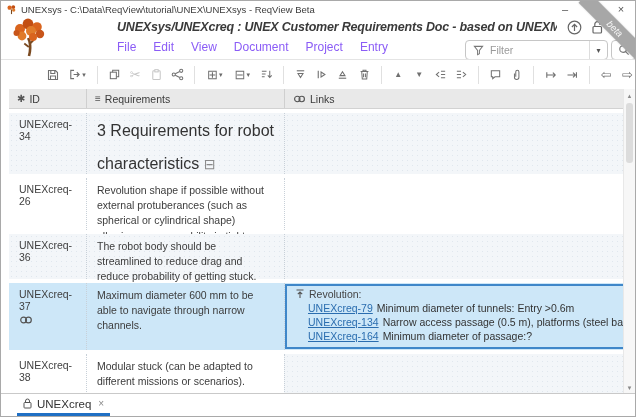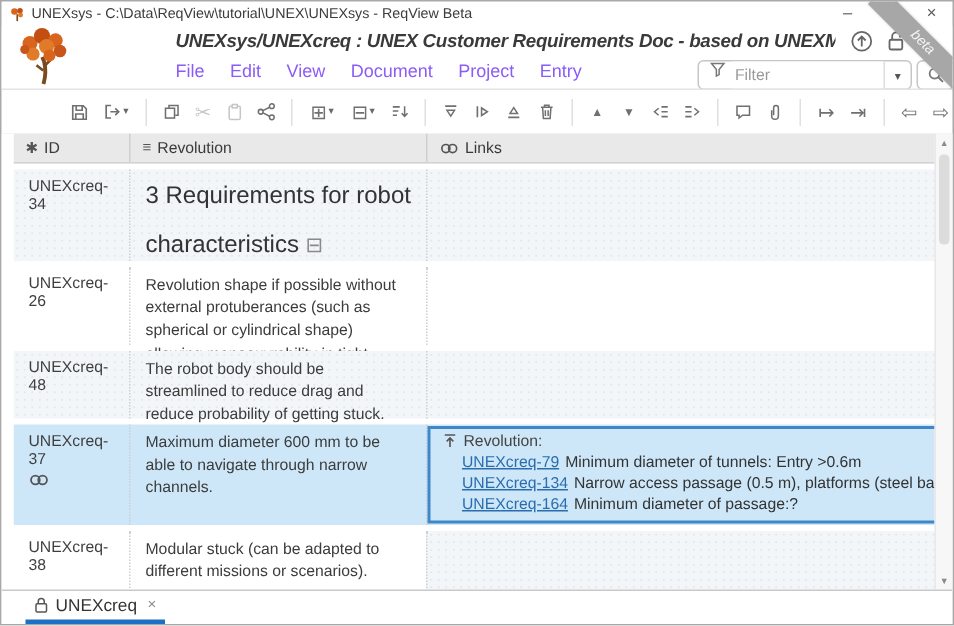--- a/index.html
+++ b/index.html
@@ -14,21 +14,21 @@
            font-size:11px;color:#555;cursor:default;}
   
   .header{position:absolute;top:16px;left:0;right:0;height:42px;background:#fff;}
   .logo{position:absolute;left:10px;top:0px;width:38px;height:40px;}
   .doc-title{position:absolute;left:116px;top:3px;max-width:440px;overflow:hidden;white-space:nowrap;
              font-size:12.5px;font-weight:bold;font-style:italic;color:#3a3a3a;letter-spacing:-0.2px;}
   .menubar{position:absolute;left:116px;top:23px;display:flex;gap:17px;font-size:12px;color:#8b5cf6;}
   .menubar span{cursor:default;}
   .hdr-ico{position:absolute;top:3px;color:#666;}
   .filter-box{position:absolute;left:464px;top:23px;width:141px;height:18px;border:1px solid #c6c6c6;
-              border-radius:4px;display:flex;background:#fff;}
+              border-radius:4px;display:flex;align-items:center;background:#fff;}
   .filter-box svg{margin:0 4px 0 7px;}
   .filter-box input{border:none;outline:none;flex:1;font-size:10.5px;min-width:10px;
                     font-family:"Liberation Sans",sans-serif;color:#333;}
   .filter-box input::placeholder{color:#9a9a9a;}
   .filter-caret{width:17px;height:100%;border-left:1px solid #ddd;display:flex;align-items:center;
                 justify-content:center;font-size:8px;color:#555;}
   .search-btn{position:absolute;left:610px;top:23px;width:23px;height:18px;border:1px solid #c6c6c6;
               border-radius:4px;display:flex;align-items:center;justify-content:center;background:#fff;}
   .beta-ribbon{position:absolute;top:20px;right:-24px;width:88px;transform:rotate(45deg);
                background:#a7a7a7;color:#f4f4f4;font-style:italic;font-size:9.5px;text-align:center;
@@ -266,21 +266,21 @@
   <div class="table">
     <div class="grid">
 
       <div class="thead">
         <div class="th col-id">
           <span class="th-ico">✱</span>
           <span>ID</span>
         </div>
         <div class="th col-desc">
           <span class="th-ico">≡</span>
-          <span>Revolution</span>
+          <span>Requirements</span>
         </div>
         <div class="th col-links">
           <svg width="13" height="10" viewBox="0 0 14 10" fill="none" stroke="#555" stroke-width="1.2">
             <circle cx="4.6" cy="5" r="2.9"></circle>
               <circle cx="9.4" cy="5" r="2.9"></circle>
           </svg>
           <span>Links</span>
         </div>
       </div>
 
@@ -295,21 +295,21 @@
           <div class="col-links bg"></div>
         </div>
 
         <div class="row r35">
           <div class="col-id cell id-cell">UNEXcreq-26</div>
           <div class="col-desc cell desc-cell">Revolution shape if possible without external protuberances (such as spherical or cylindrical shape) allowing manoeuvrability in tight spaces.</div>
           <div class="col-links"></div>
         </div>
 
         <div class="row row-alt r36">
-          <div class="col-id cell id-cell bg">UNEXcreq-48</div>
+          <div class="col-id cell id-cell bg">UNEXcreq-36</div>
           <div class="col-desc cell desc-cell bg">The robot body should be streamlined to reduce drag and reduce probability of getting stuck.</div>
           <div class="col-links bg"></div>
         </div>
 
         <div class="row row-sel r37">
           <div class="col-id cell id-cell bg">
             <div>UNEXcreq-37</div>
             <svg class="links-icon-sm" width="14" height="10" viewBox="0 0 14 10" fill="none" stroke="#555" stroke-width="1.2">
               <circle cx="4.6" cy="5" r="2.9"></circle>
                 <circle cx="9.4" cy="5" r="2.9"></circle>

